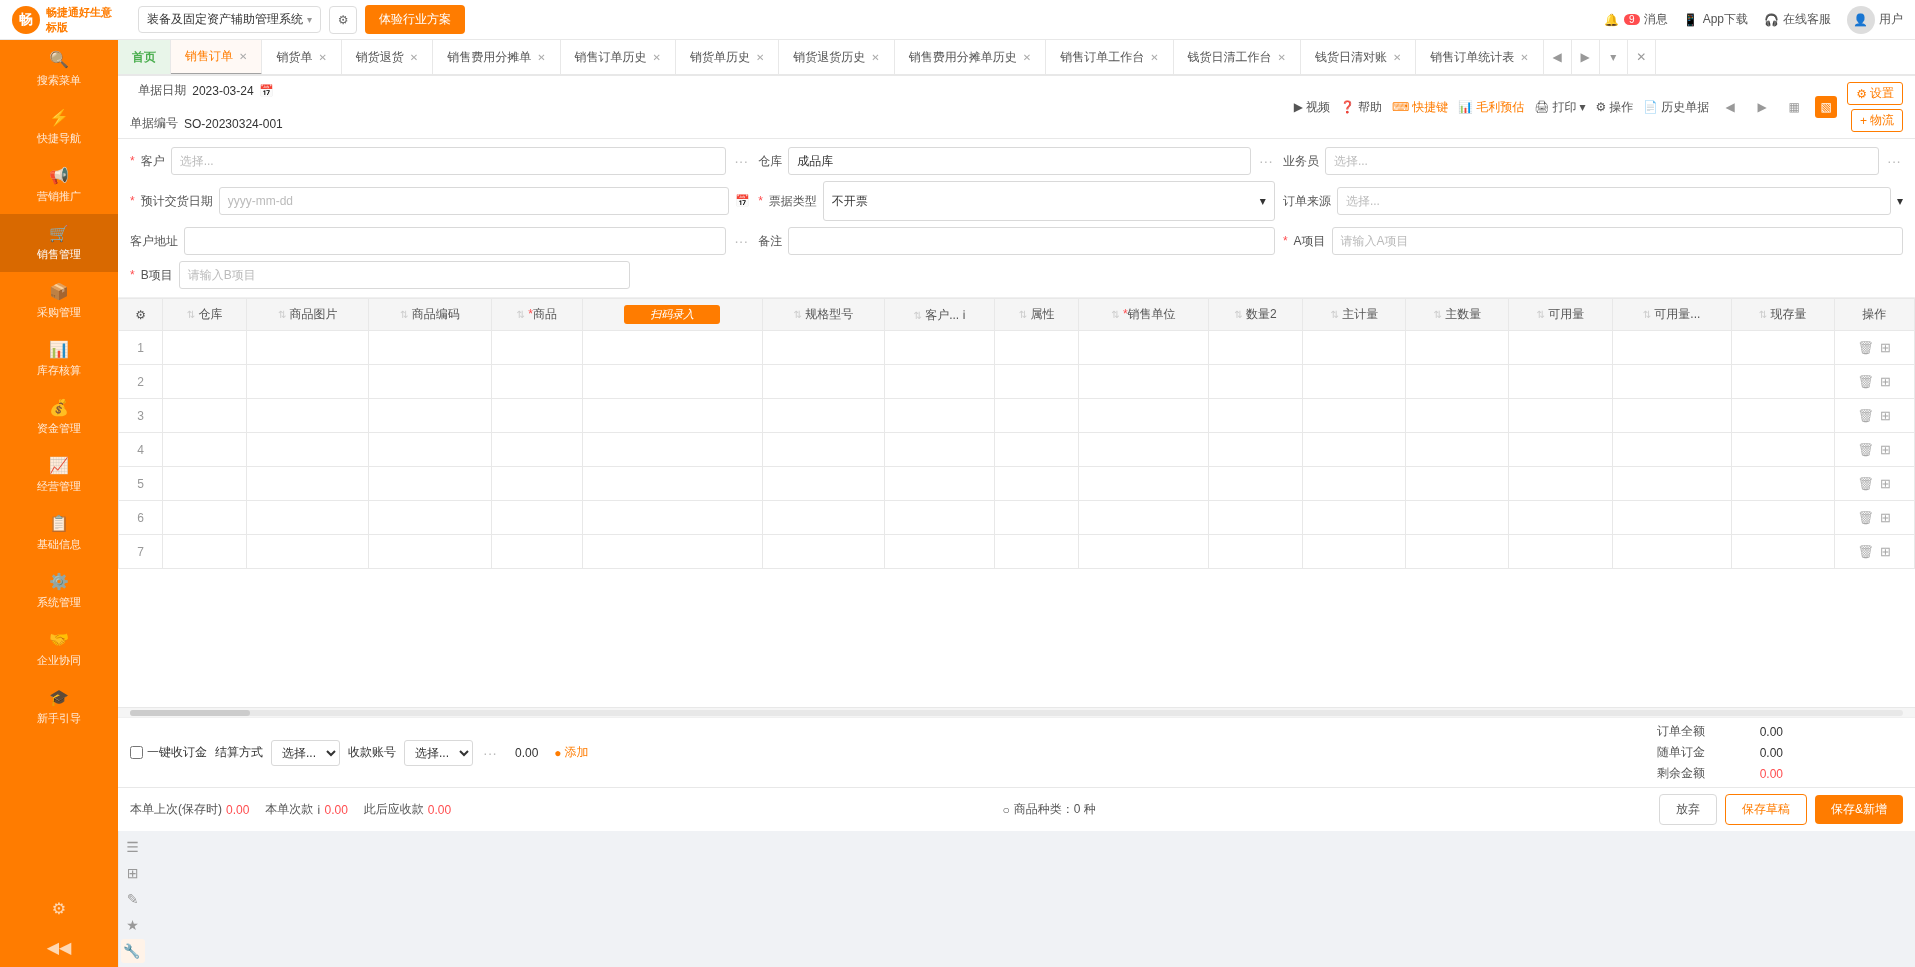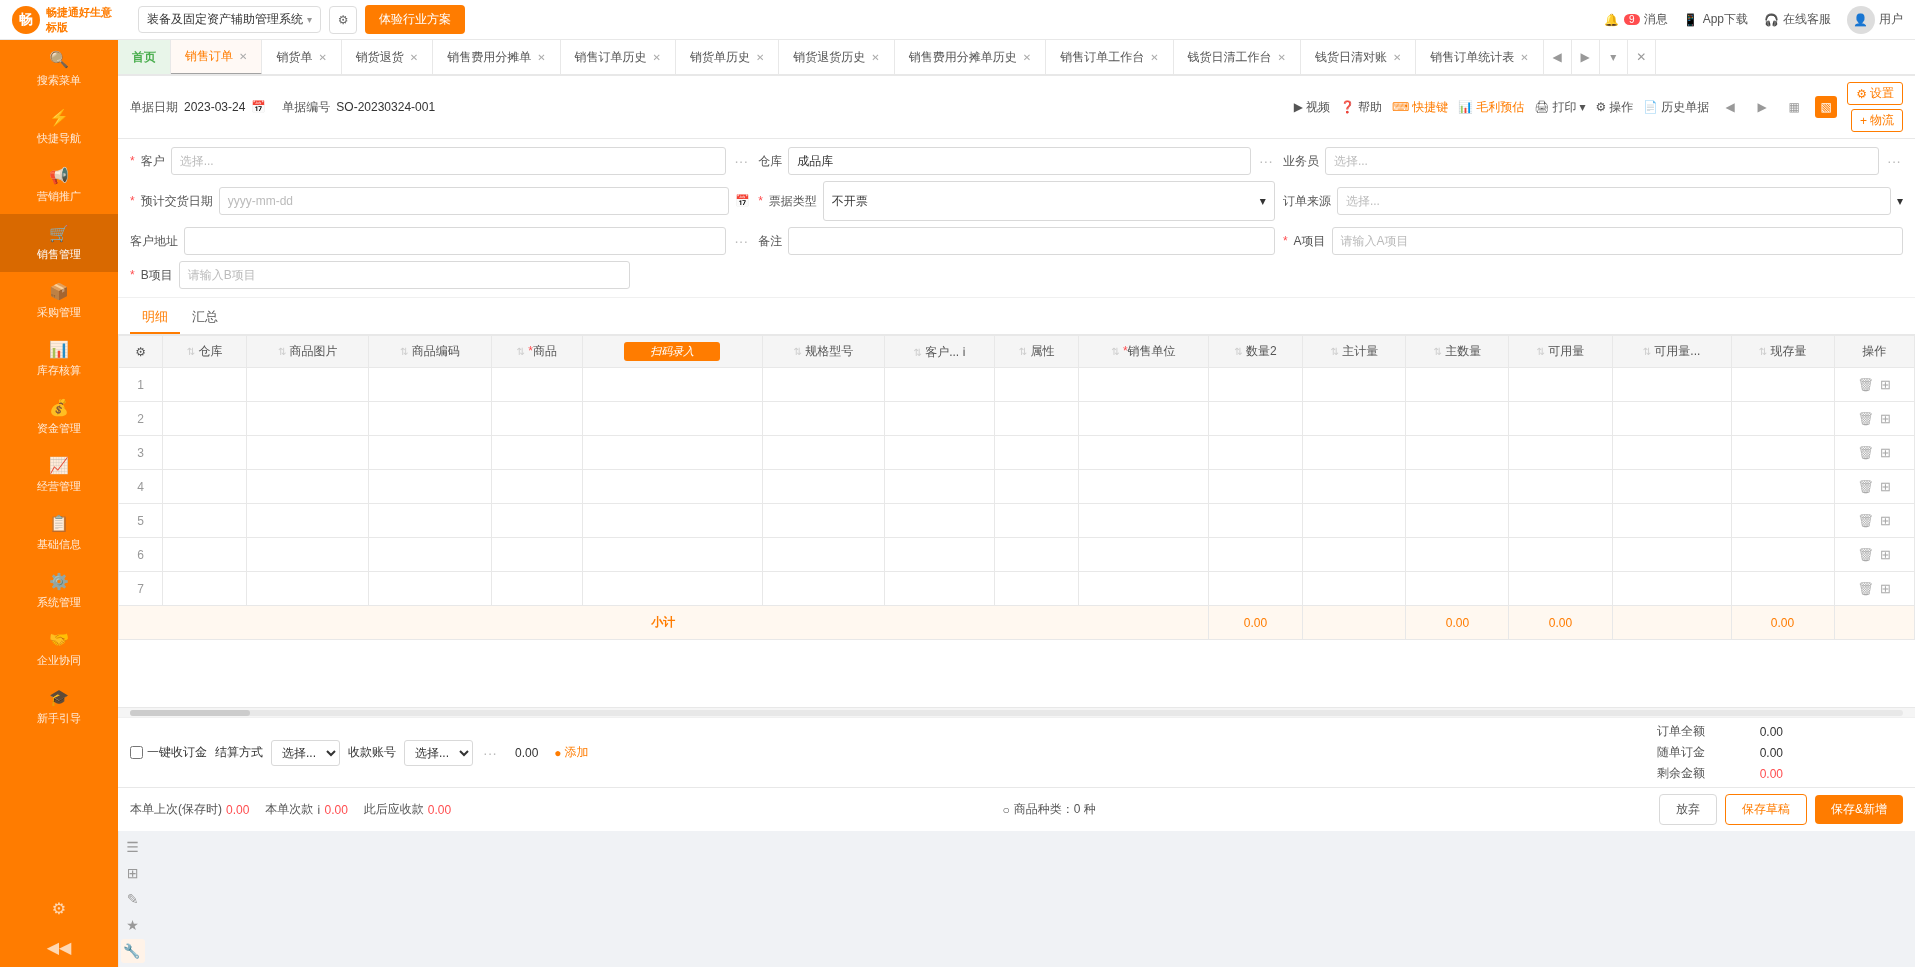--- a/index.html
+++ b/index.html
@@ -39,21 +39,21 @@
     .tab-item.active { color: #ff7c00; border-bottom: 2px solid #a3a3a3; background: #fff9f5; }
     .tab-item .close-x { color: #aaa; font-size: 10px; cursor: pointer; margin-left: 2px; }
     .tab-home { background: #e8f5e9; color: #4caf50; font-weight: bold; }
     .tab-nav-btn { width: 28px; height: 36px; display: flex; align-items: center; justify-content: center; cursor: pointer; color: #999; border-right: 1px solid #e8e8e8; font-size: 12px; }
 
     
     .form-area { background: #fff; flex: 1; display: flex; flex-direction: column; overflow: hidden; }
 
     
     .form-header { display: flex; align-items: center; padding: 6px 12px; border-bottom: 1px solid #e8e8e8; gap: 12px; font-size: 12px; }
-    .form-header-left { display: flex; align-items: center; gap: 16px; }
+    .form-header-left { display: flex; align-items: center; gap: 16px; flex-direction: column; }
     .field-group { display: flex; align-items: center; gap: 6px; }
     .field-label { color: #555; white-space: nowrap; }
     .field-value { color: #333; font-weight: 500; }
     .form-header-right { margin-left: auto; display: flex; align-items: center; gap: 10px; }
     .header-action { display: flex; align-items: center; gap: 3px; color: #555; cursor: pointer; font-size: 12px; }
     .header-action.orange { color: #ff7c00; }
 
     
     .form-fields { padding: 8px 12px; border-bottom: 1px solid #f0f0f0; display: flex; flex-direction: column; gap: 6px; }
     .form-row { display: flex; align-items: center; gap: 8px; }
@@ -416,28 +416,20 @@
           <div class="form-field" style="flex:0 0 calc(40% + 20px); max-width: 500px;">
             <span class="req">*</span>
             <label>B项目</label>
             <div class="form-input placeholder" style="flex:1;">
               <span>请输入B项目</span>
             </div>
           </div>
         </div>
       </div>
 
-      <div class="detail-tabs">
-        <div class="detail-tab active">
-          <span>明细</span>
-        </div>
-        <div class="detail-tab">
-          <span>汇总</span>
-        </div>
-      </div>
 
       <div class="table-area">
         <table>
           <thead>
             <tr>
               <th>⚙</th>
               <th><span class="sort-icon">⇅</span> <span>仓库</span></th>
               <th><span class="sort-icon">⇅</span> <span>商品图片</span></th>
               <th><span class="sort-icon">⇅</span> <span>商品编码</span></th>
               <th><span class="sort-icon">⇅</span> <span class="req">*</span><span>商品</span></th>
@@ -618,30 +610,20 @@
                 <td></td>
                 <td></td>
               <td>
                   <div class="action-icons">
                     <span class="action-icon">🗑</span>
                     <span class="action-icon">⊞</span>
                   </div>
                 </td>
             </tr>
 
-            <tr class="subtotal-row">
-              <td colspan="10" class="label">小计</td>
-              <td style="color:#ff7c00;font-weight:500;text-align:center;">0.00</td>
-              <td></td>
-              <td style="color:#ff7c00;font-weight:500;text-align:center;">0.00</td>
-              <td style="color:#ff7c00;font-weight:500;text-align:center;">0.00</td>
-              <td></td>
-              <td style="color:#ff7c00;font-weight:500;text-align:center;">0.00</td>
-              <td></td>
-            </tr>
           </tbody>
         </table>
       </div>
 
       <div class="scroll-bar-area">
         <div class="scroll-track">
           <div class="scroll-thumb"></div>
         </div>
       </div>
 

